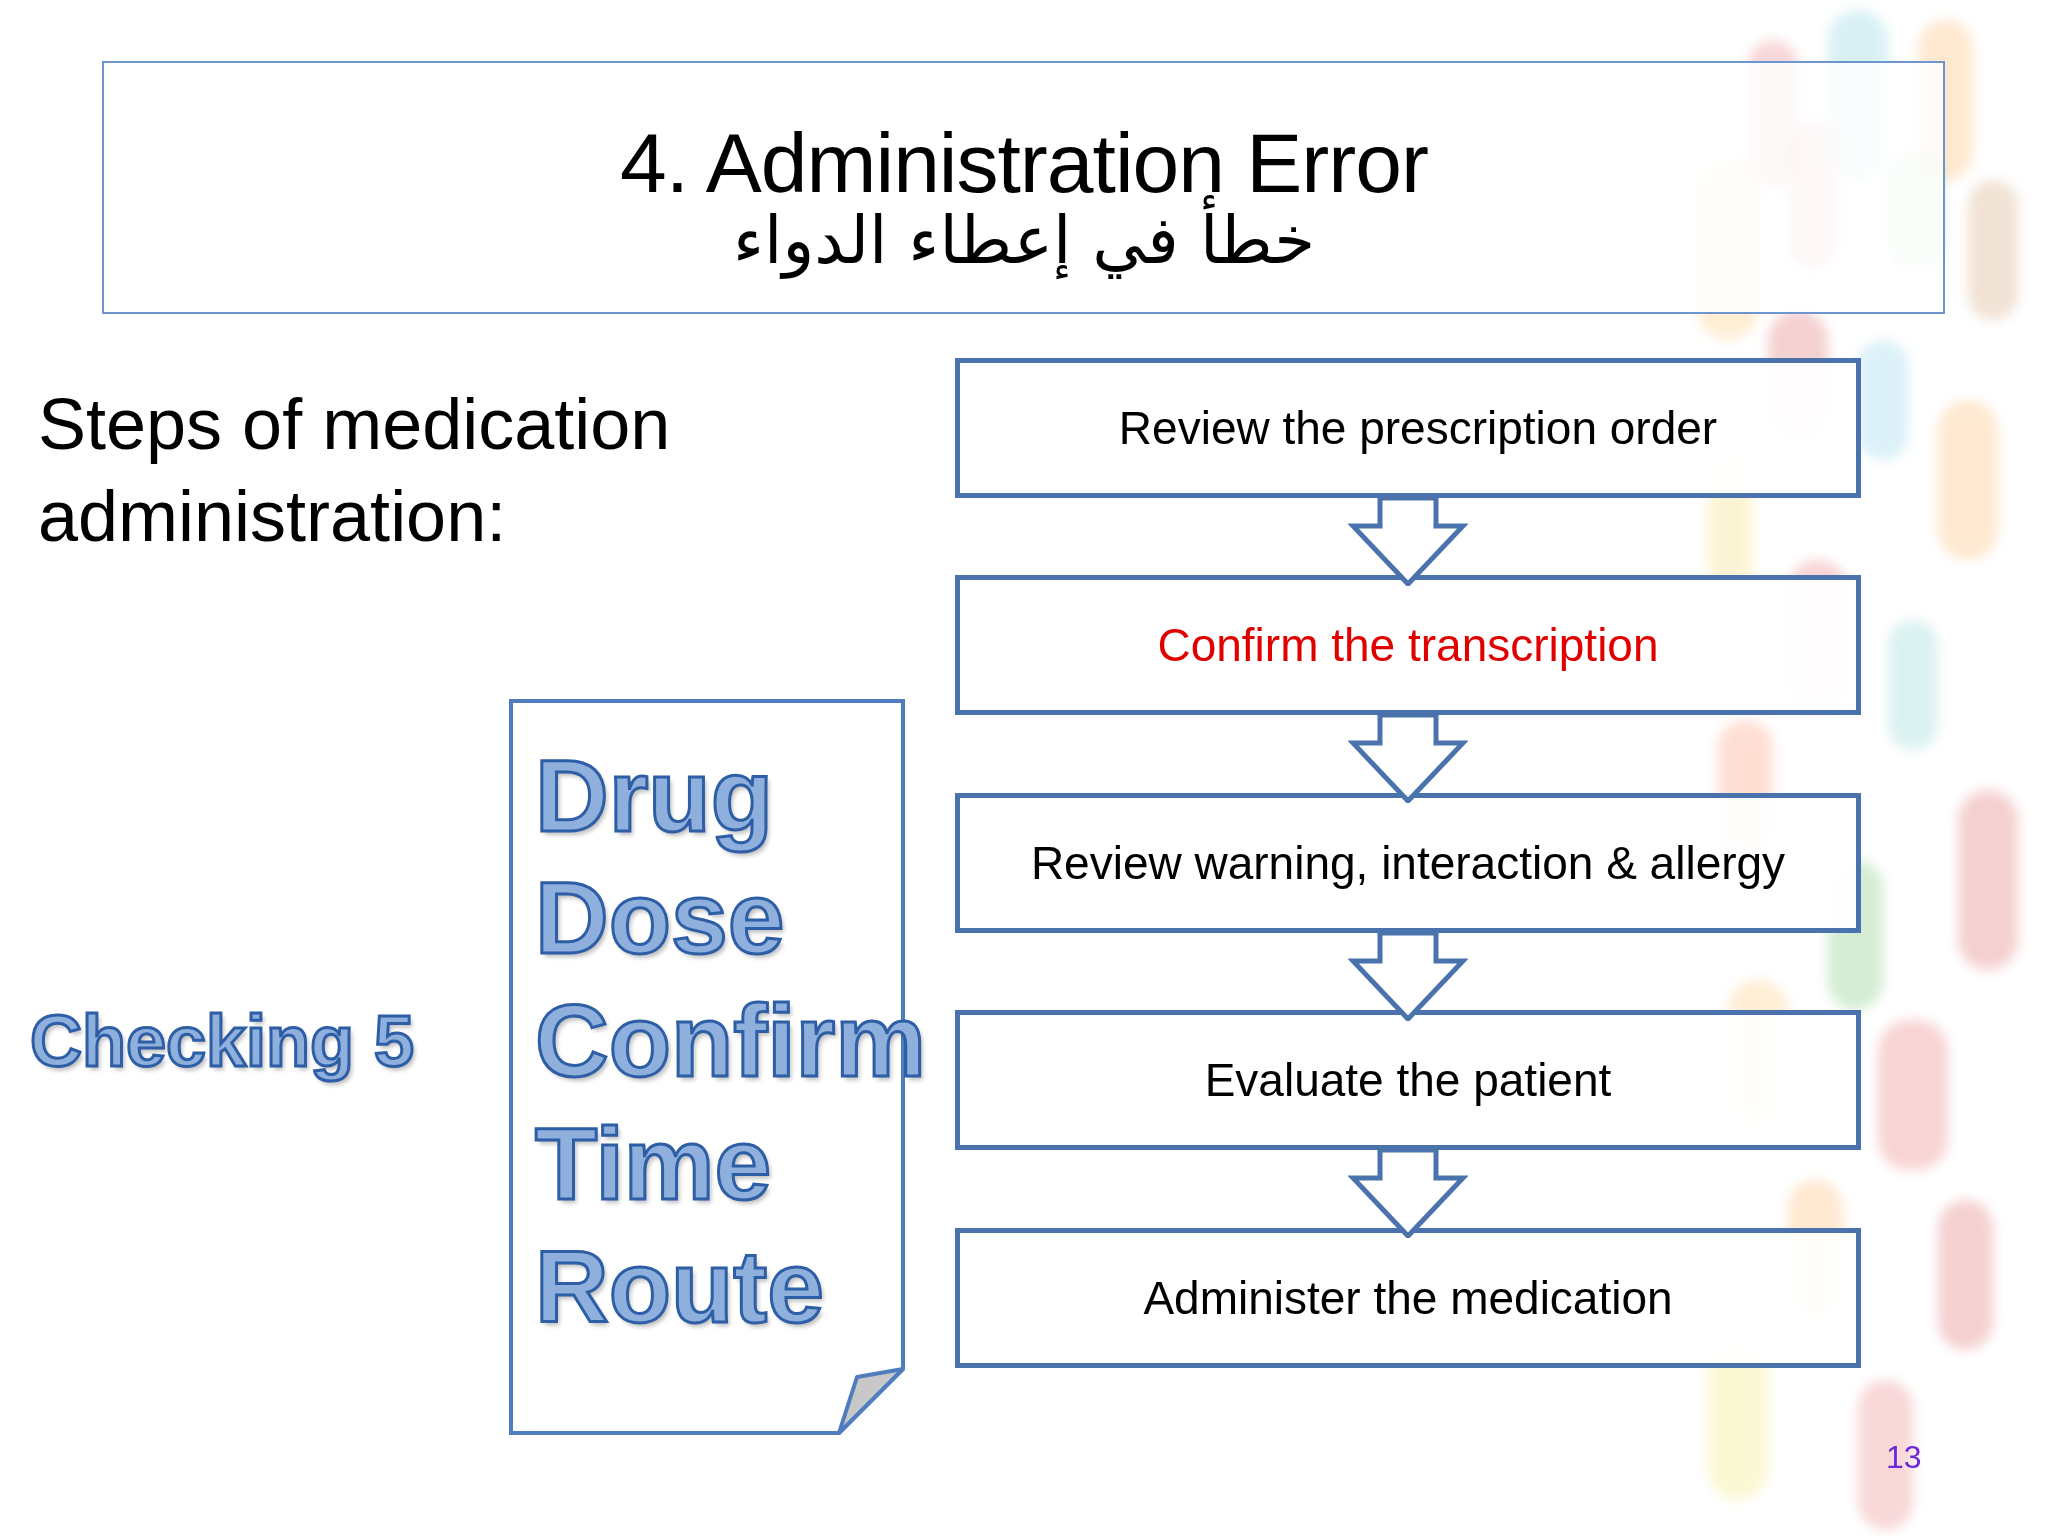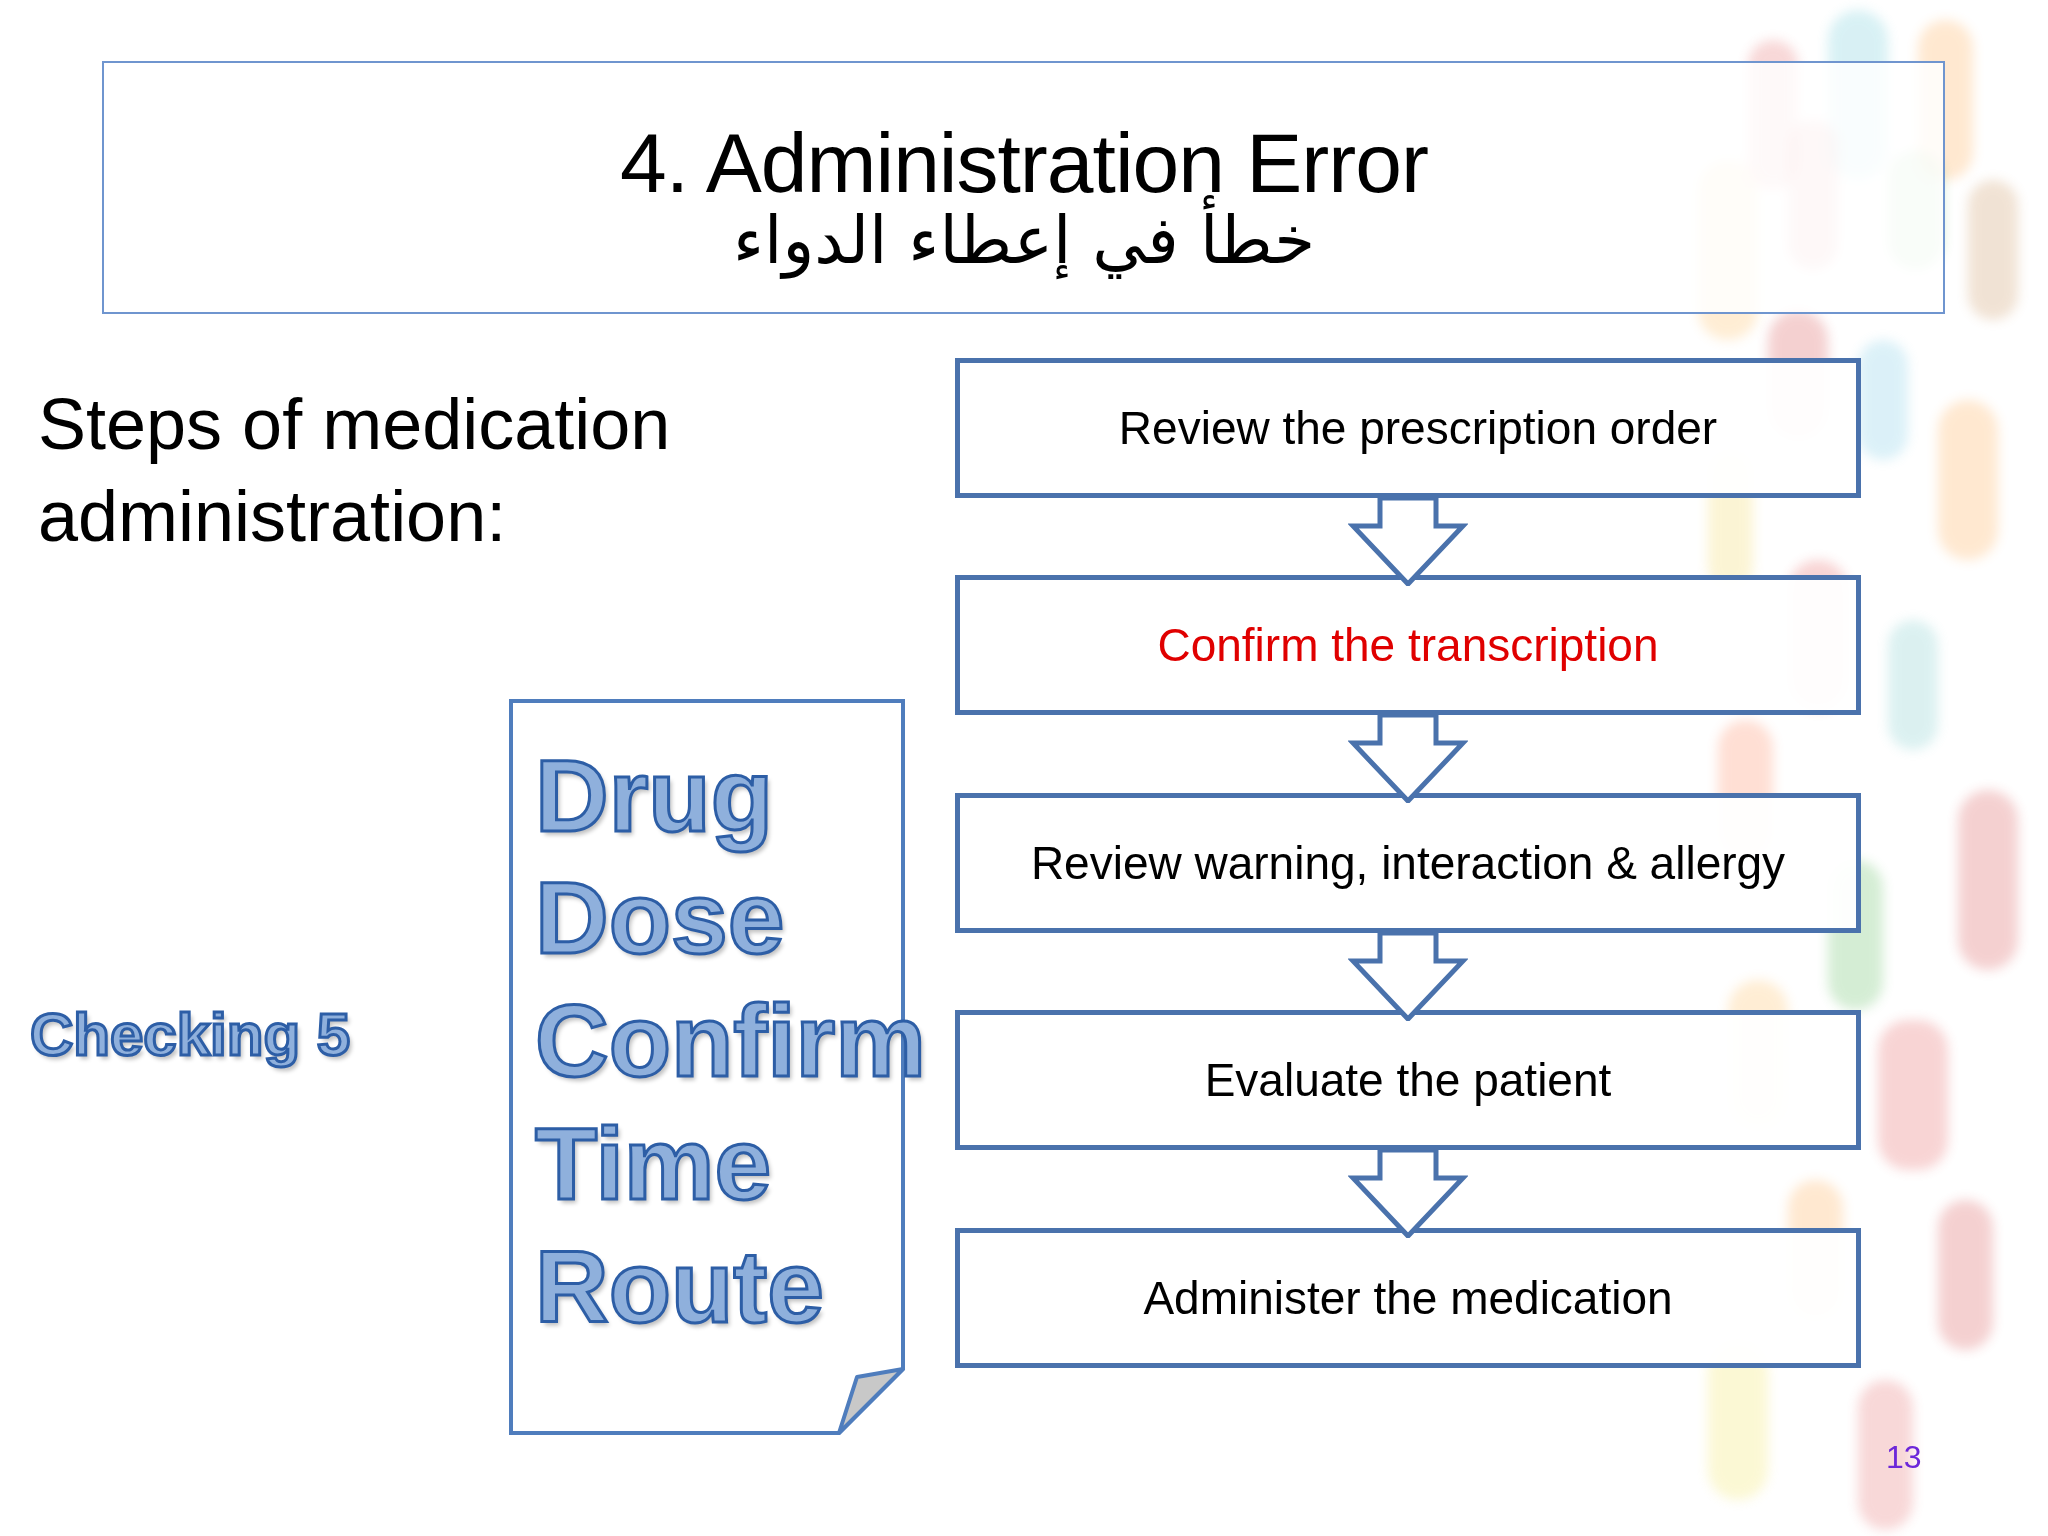--- a/index.html
+++ b/index.html
@@ -43,21 +43,21 @@
   
   .doc { position: absolute; left: 507px; top: 697px; width: 400px; height: 740px; }
   .doc svg { position: absolute; left: 0; top: 0; }
   .five-item {
     position: absolute; left: 535px; font-family: "Liberation Sans", sans-serif; font-weight: bold;
     font-size: 102px; line-height: 1; color: #8fb0dc;
     -webkit-text-stroke: 3px #2d5ea6;
     text-shadow: 3px 4px 4px rgba(0,0,0,0.25);
   }
   .checking {
-    position: absolute; left: 30px; top: 1005px; font-weight: bold; font-size: 60px; line-height: 1;
+    position: absolute; left: 30px; top: 1005px; font-weight: bold; font-size: 72px; line-height: 1;
     color: #8fb0dc; -webkit-text-stroke: 3px #2d5ea6; text-shadow: 3px 4px 4px rgba(0,0,0,0.25);
     white-space: nowrap;
   }
   .page-num { position: absolute; left: 1886px; top: 1439px; font-size: 32px; color: #6d28d9; }
 </style>
 </head>
 <body>
 
 <div class="bg-pills">
   <div class="pill" style="left:60px;top:40px;width:50px;height:150px;background:#e05050;"></div>

